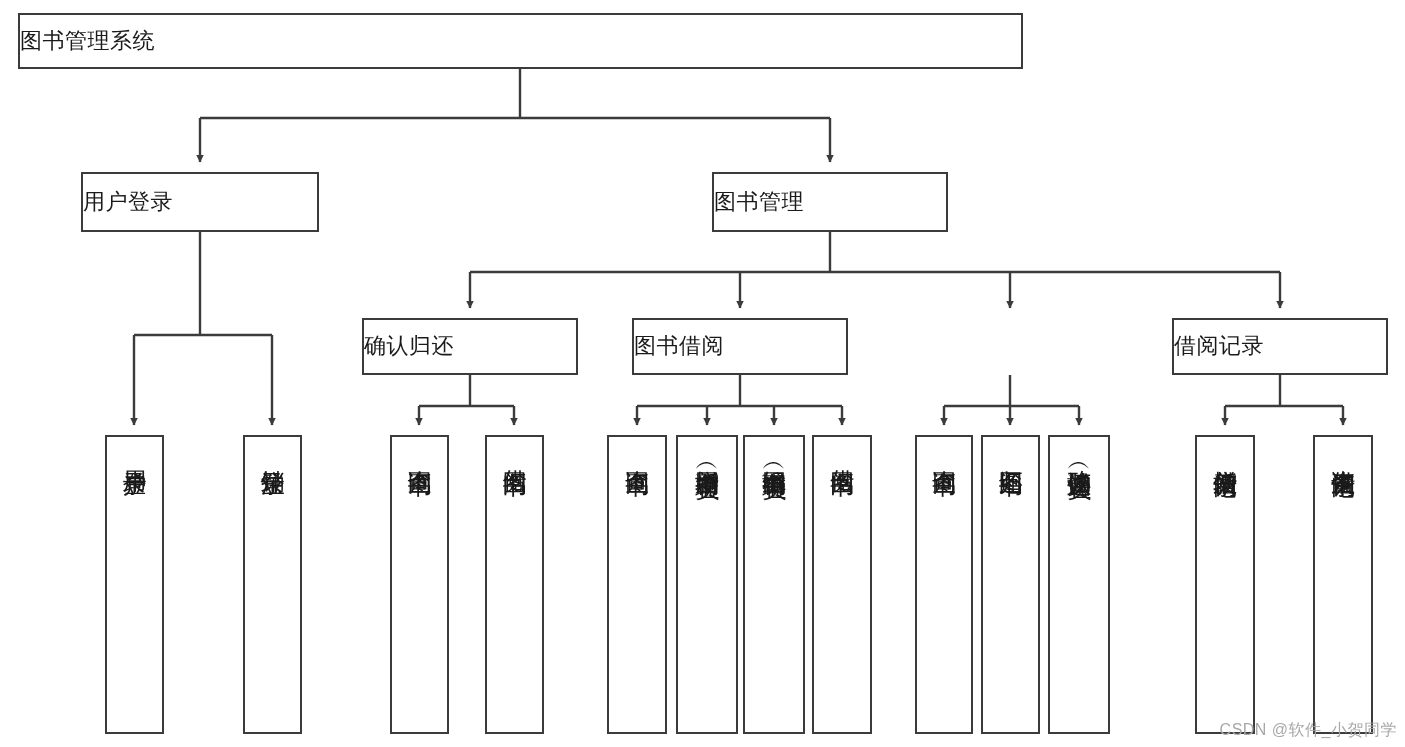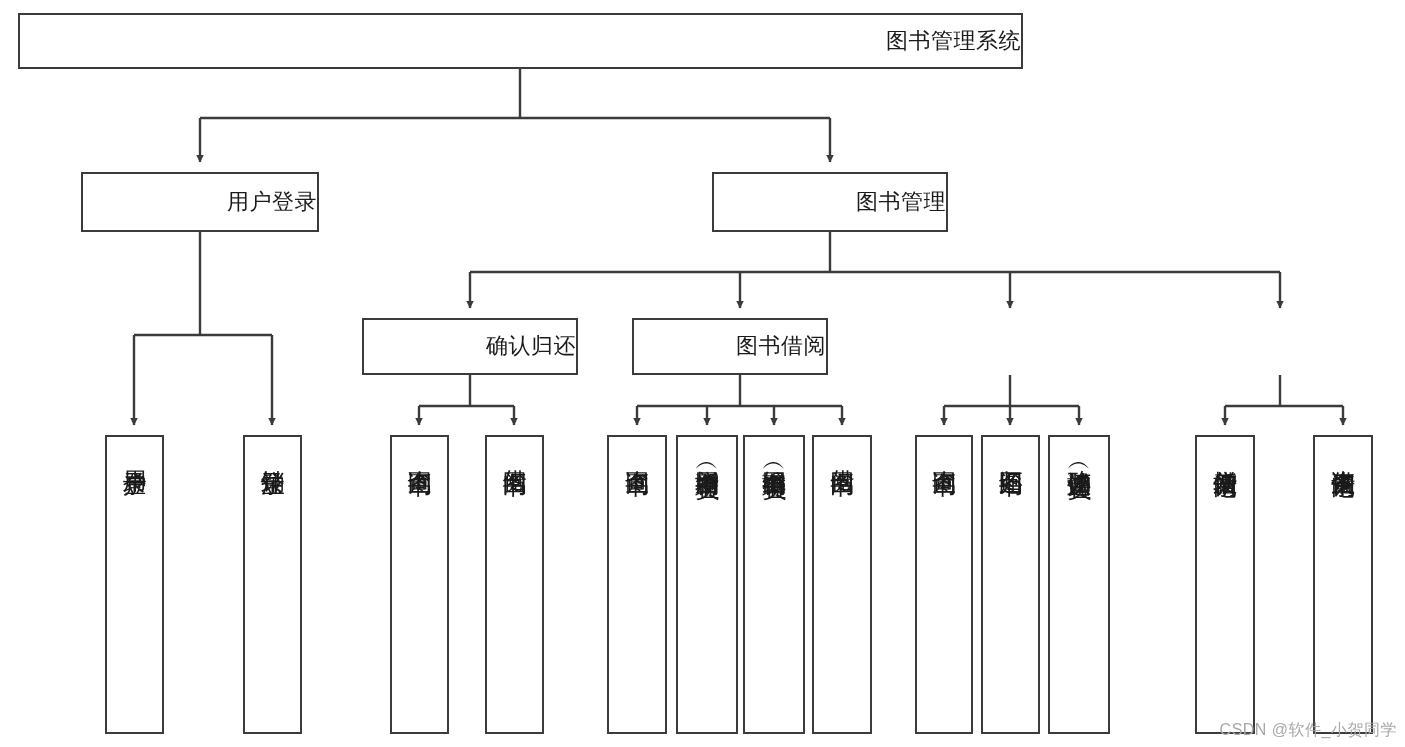--- a/index.html
+++ b/index.html
@@ -32,21 +32,21 @@
     width: 1405px;
     height: 747px;
   }
   .node {
     position: absolute;
     box-sizing: border-box;
     background: #ffffff;
     border: 2px solid #3b3b3b;
     display: flex;
     align-items: center;
-    justify-content: flex-end;
+    justify-content: flex-start;
     color: #1a1a1a;
   }
   .node-label {
     display: block;
     text-align: center;
     white-space: nowrap;
   }
   .node.horizontal .node-label {
     font-size: 22px;
     line-height: 1.1;
@@ -162,25 +162,28 @@
     </div>
 
     <div class="node horizontal" style="left:712px; top:172px; width:236px; height:60px;">
       <span class="node-label">图书管理</span>
     </div>
 
     <div class="node horizontal" style="left:362px; top:318px; width:216px; height:57px;">
       <span class="node-label">确认归还</span>
     </div>
 
-    <div class="node horizontal" style="left:632px; top:318px; width:196px; height:57px;">
+    <div class="node horizontal" style="left:632px; top:318px; width:216px; height:57px;">
       <span class="node-label">图书借阅</span>
     </div>
 
 
+    <div class="node horizontal" style="left:1172px; top:318px; width:216px; height:57px;">
+      <span class="node-label">借阅记录</span>
+    </div>
 
     <div class="node vertical" style="left:105px; top:435px; width:59px; height:299px;">
       <span class="node-label">用户登录</span>
     </div>
 
     <div class="node vertical" style="left:243px; top:435px; width:59px; height:299px;">
       <span class="node-label">注销登录</span>
     </div>
 
     <div class="node vertical" style="left:390px; top:435px; width:59px; height:299px;">

